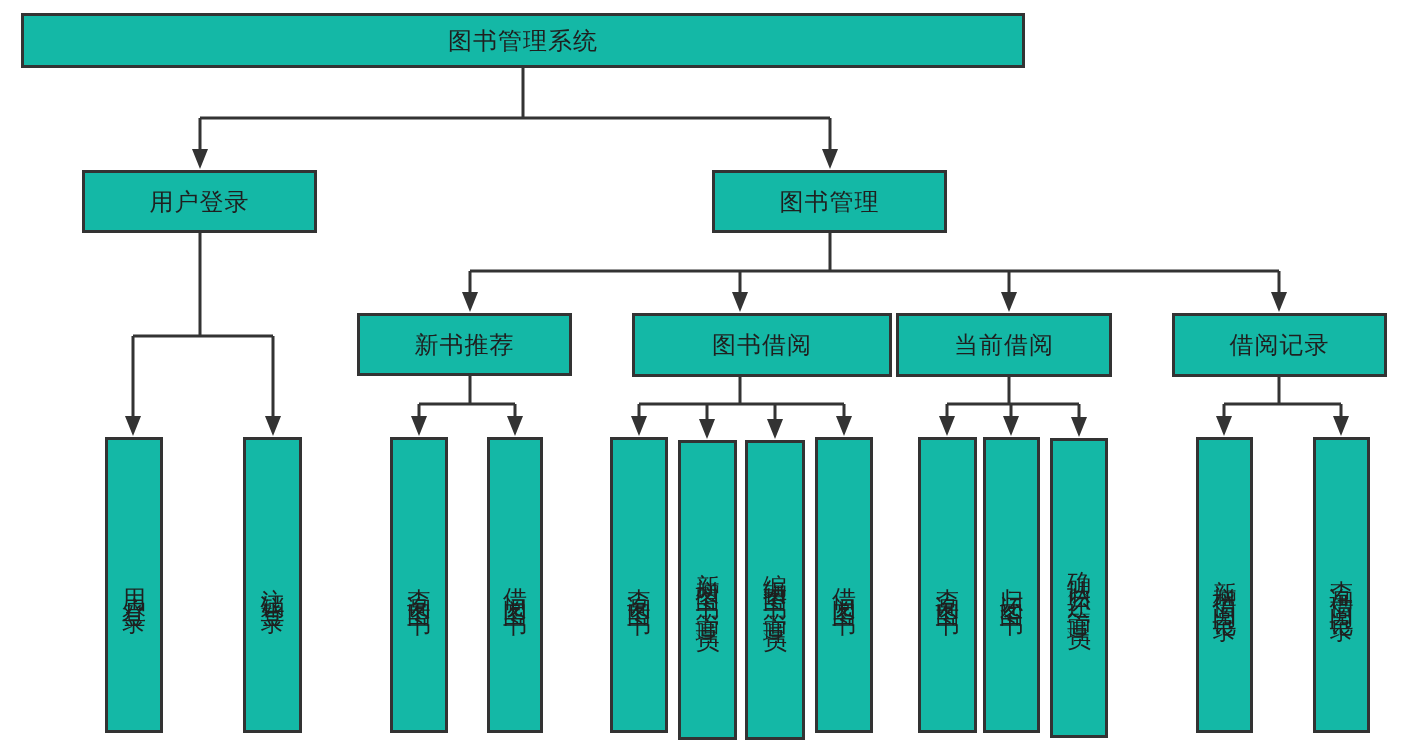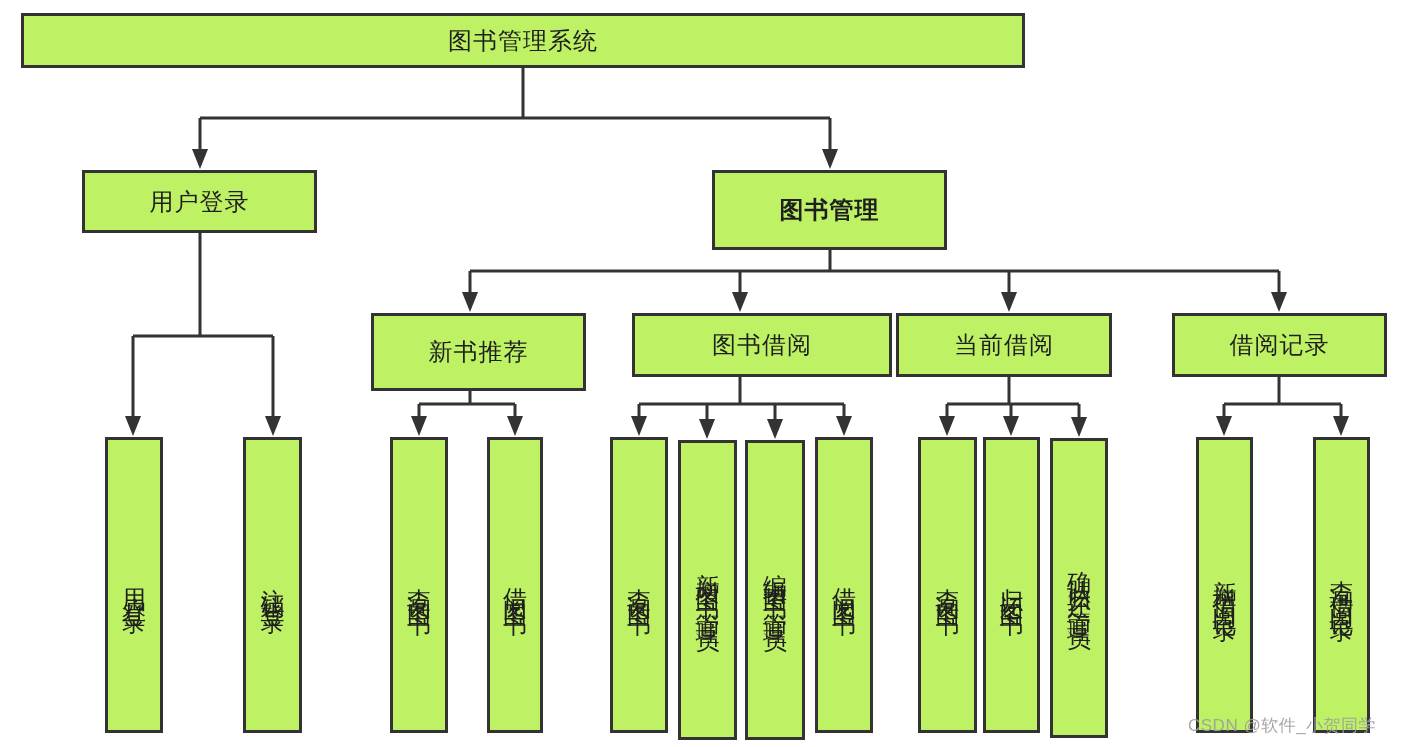--- a/index.html
+++ b/index.html
@@ -8,21 +8,21 @@
     width:1405px;height:747px;
     background:#ffffff;
     font-family:"Liberation Sans","DejaVu Sans",sans-serif;
     overflow:hidden;
   }
   .connectors{position:absolute;left:0;top:0;z-index:1;}
   .node{
     position:absolute;
     box-sizing:border-box;
     border:3px solid #333333;
-    background:#bef264;
+    background:#14b8a6;
     display:flex;
     align-items:center;
     justify-content:center;
     z-index:2;
   }
   .hlabel{
     font-size:24px;
     color:#1f1f1f;
     letter-spacing:1px;
     white-space:nowrap;
@@ -84,25 +84,25 @@
     </g>
   </svg>
 
   <div class="node" style="left:21px;top:13px;width:1004px;height:55px;">
     <span class="hlabel">图书管理系统</span>
   </div>
 
   <div class="node" style="left:82px;top:170px;width:235px;height:63px;">
     <span class="hlabel">用户登录</span>
   </div>
-  <div class="node" style="left:712px;top:170px;width:235px;height:80px;font-weight:bold;">
+  <div class="node" style="left:712px;top:170px;width:235px;height:63px;">
     <span class="hlabel">图书管理</span>
   </div>
 
-  <div class="node" style="left:371px;top:313px;width:215px;height:78px;text-align:center;">
+  <div class="node" style="left:357px;top:313px;width:215px;height:63px;text-align:center;">
     <span class="hlabel">新书推荐</span>
   </div>
   <div class="node" style="left:632px;top:313px;width:260px;height:64px;">
     <span class="hlabel">图书借阅</span>
   </div>
   <div class="node" style="left:896px;top:313px;width:216px;height:64px;">
     <span class="hlabel">当前借阅</span>
   </div>
   <div class="node" style="left:1172px;top:313px;width:215px;height:64px;">
     <span class="hlabel">借阅记录</span>
@@ -145,14 +145,13 @@
     <span class="vlabel">确认归还（管理员）</span>
   </div>
 
   <div class="node" style="left:1196px;top:437px;width:57px;height:296px;">
     <span class="vlabel">新增借阅记录</span>
   </div>
   <div class="node" style="left:1313px;top:437px;width:57px;height:296px;">
     <span class="vlabel">查询借阅记录</span>
   </div>
 
-  <div class="watermark">CSDN @软件_小贺同学</div>
 </div>
 
 </body></html>

